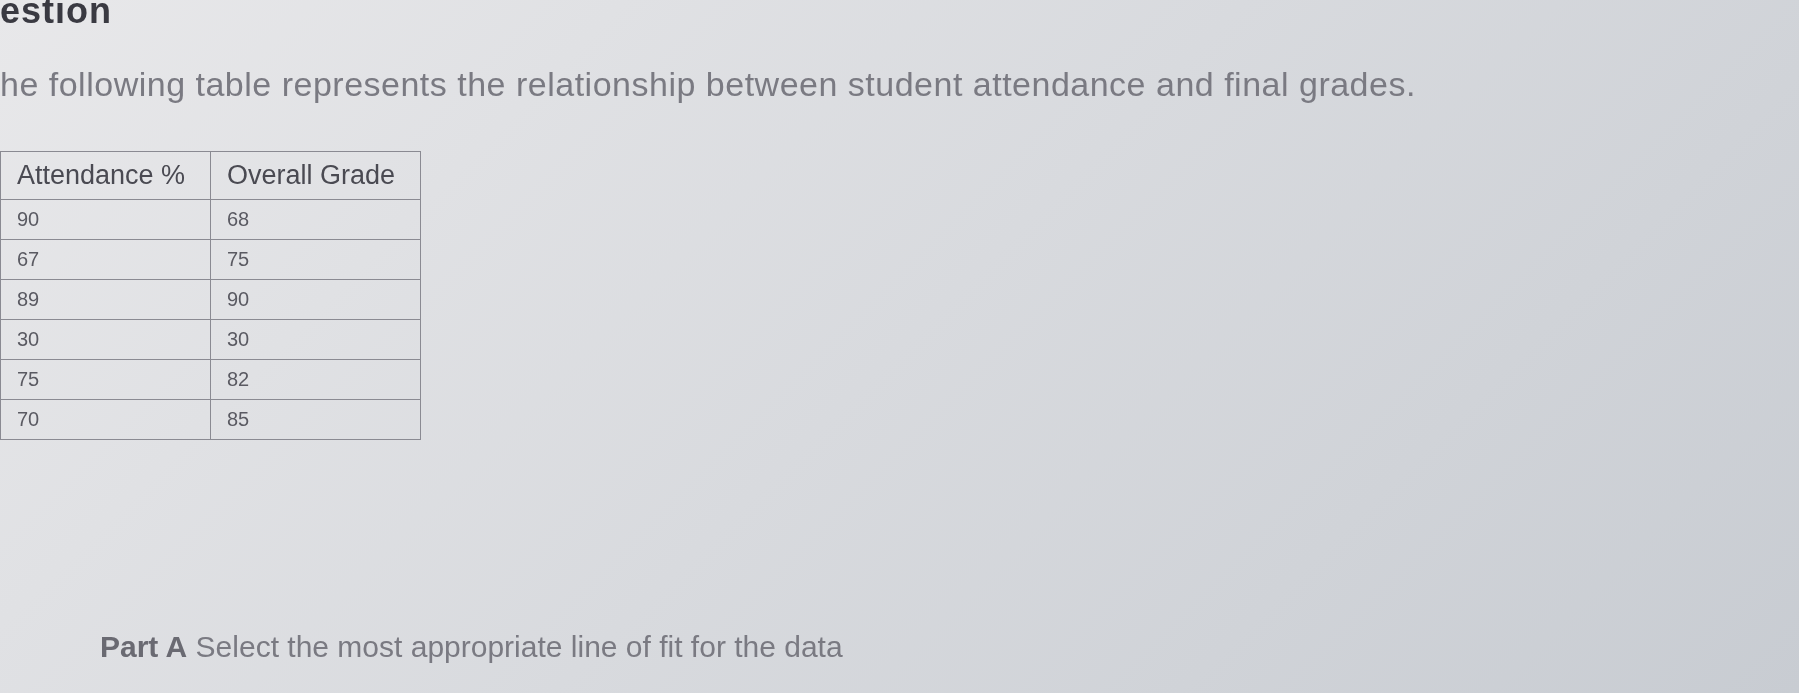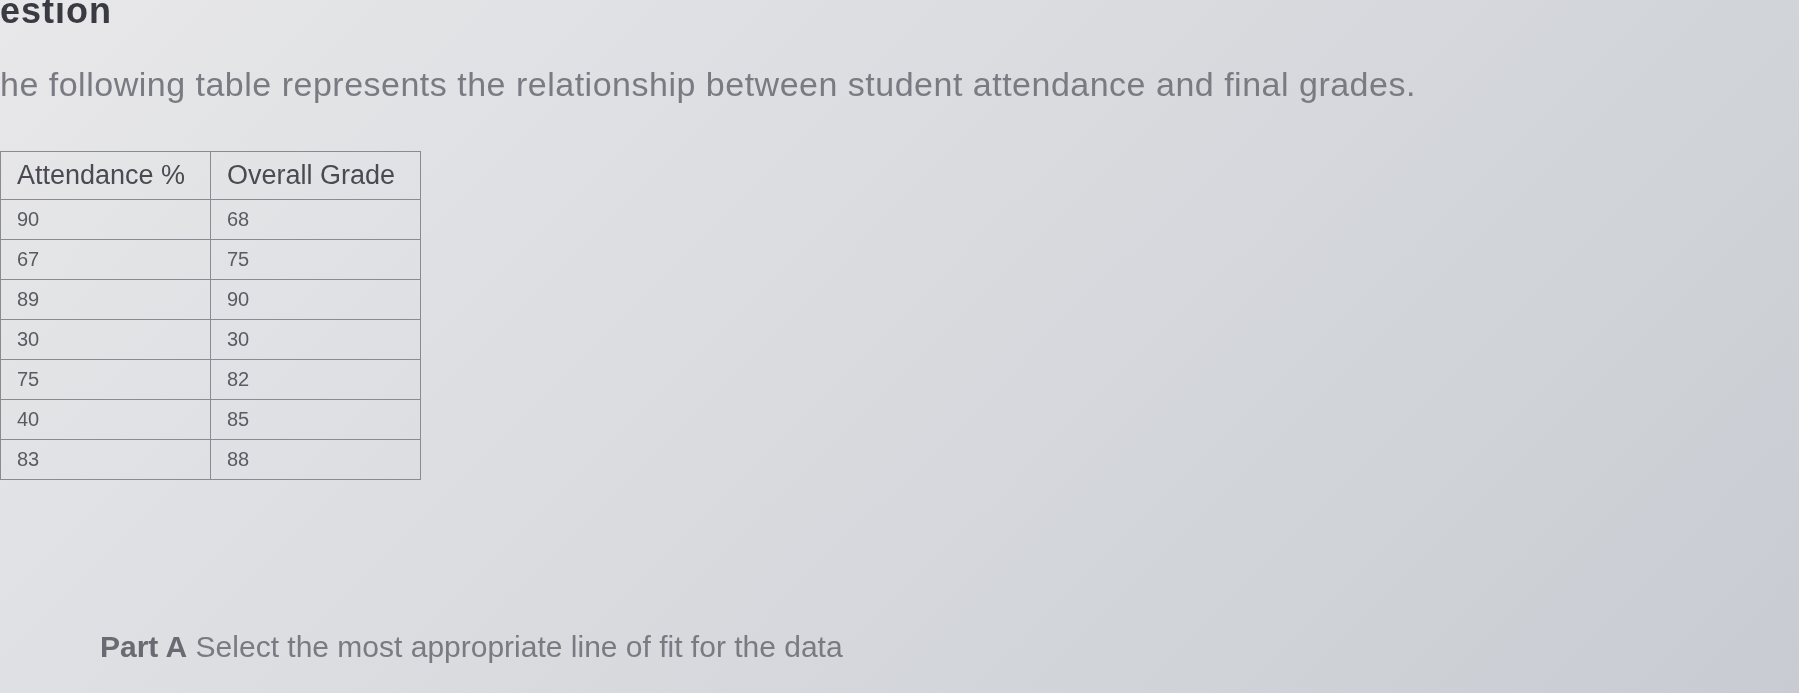--- a/index.html
+++ b/index.html
@@ -104,26 +104,22 @@
     </tr>
     <tr>
       <td>30</td>
       <td>30</td>
     </tr>
     <tr>
       <td>75</td>
       <td>82</td>
     </tr>
     <tr>
-      <td>40</td>
+      <td>70</td>
       <td>85</td>
-    </tr>
-    <tr>
-      <td>83</td>
-      <td>88</td>
     </tr>
   </tbody>
 </table>
 
 <div class="part-a">
   <span class="part-a-label">Part A</span>
   <span>Select the most appropriate line of fit for the data</span>
 </div>
 
 </body></html>

